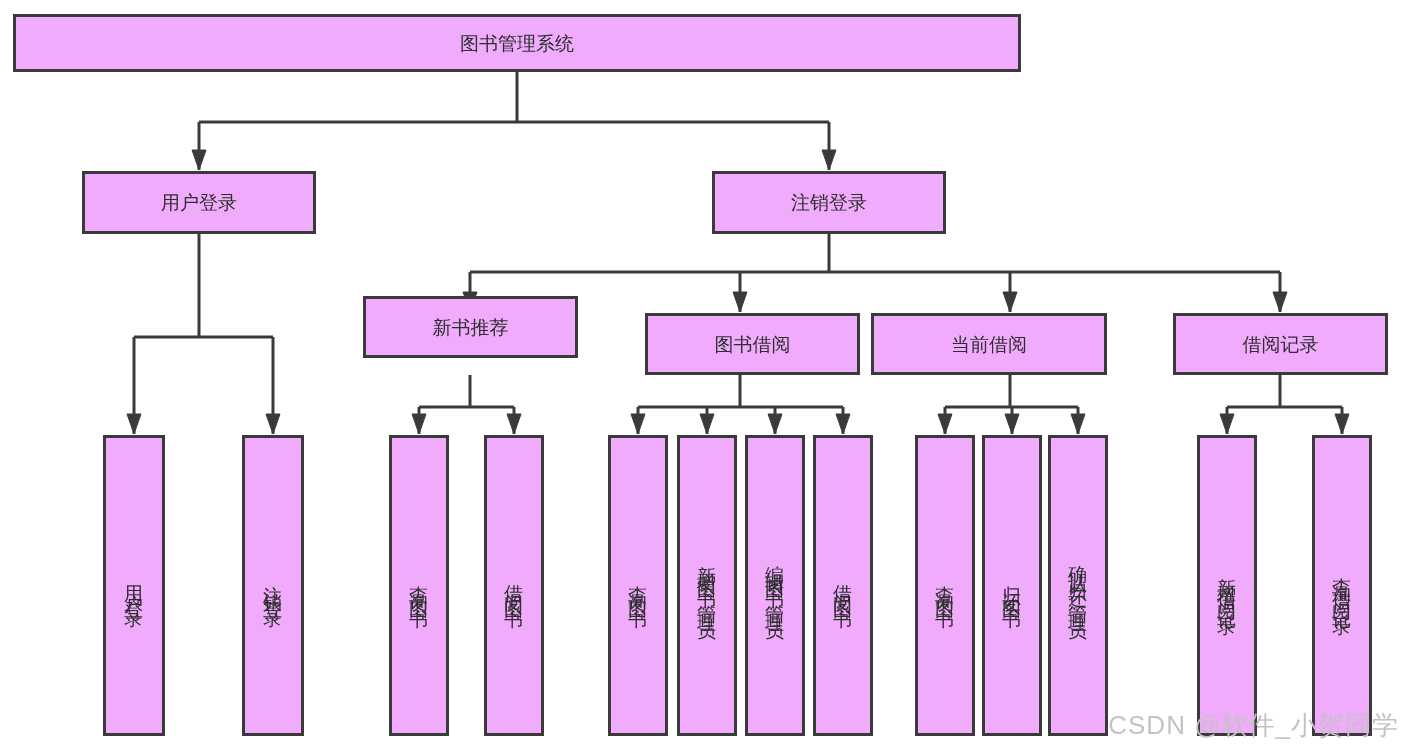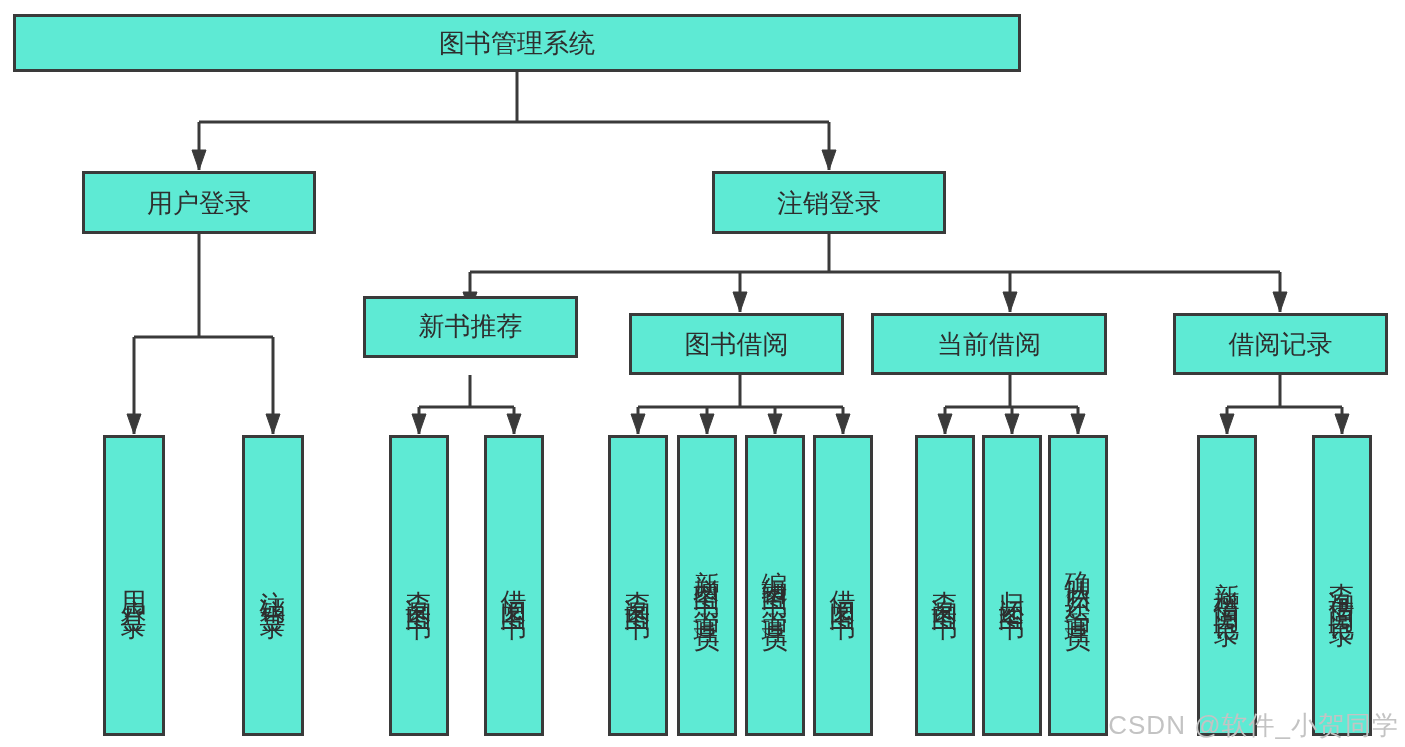--- a/index.html
+++ b/index.html
@@ -12,27 +12,27 @@
     overflow: hidden;
   }
   .wires {
     position: absolute;
     left: 0; top: 0;
     width: 1405px; height: 747px;
   }
   .node {
     position: absolute;
     box-sizing: border-box;
-    background: #5eead4;
+    background: #f0abfc;
     border: 3px solid #3a3a3a;
     display: flex;
     align-items: center;
     justify-content: center;
     color: #2e2e2e;
-    font-size: 26px;
+    font-size: 19px;
     line-height: 1;
     text-align: center;
   }
   .node.vert span {
     writing-mode: vertical-lr;
     text-orientation: mixed;
     letter-spacing: 8px;
     white-space: nowrap;
   }
   .watermark {
@@ -101,21 +101,21 @@
   <div class="node" style="left:82px; top:171px; width:234px; height:63px;">
     <span>用户登录</span>
   </div>
   <div class="node" style="left:712px; top:171px; width:234px; height:63px;">
     <span>注销登录</span>
   </div>
 
   <div class="node" style="left:363px; top:296px; width:215px; height:62px;font-family:Liberation Serif, serif;">
     <span>新书推荐</span>
   </div>
-  <div class="node" style="left:629px; top:313px; width:215px; height:62px;">
+  <div class="node" style="left:645px; top:313px; width:215px; height:62px;">
     <span>图书借阅</span>
   </div>
   <div class="node" style="left:871px; top:313px; width:236px; height:62px;">
     <span>当前借阅</span>
   </div>
   <div class="node" style="left:1173px; top:313px; width:215px; height:62px;">
     <span>借阅记录</span>
   </div>
 
   <div class="node vert" style="left:103px; top:435px; width:62px; height:301px;">

